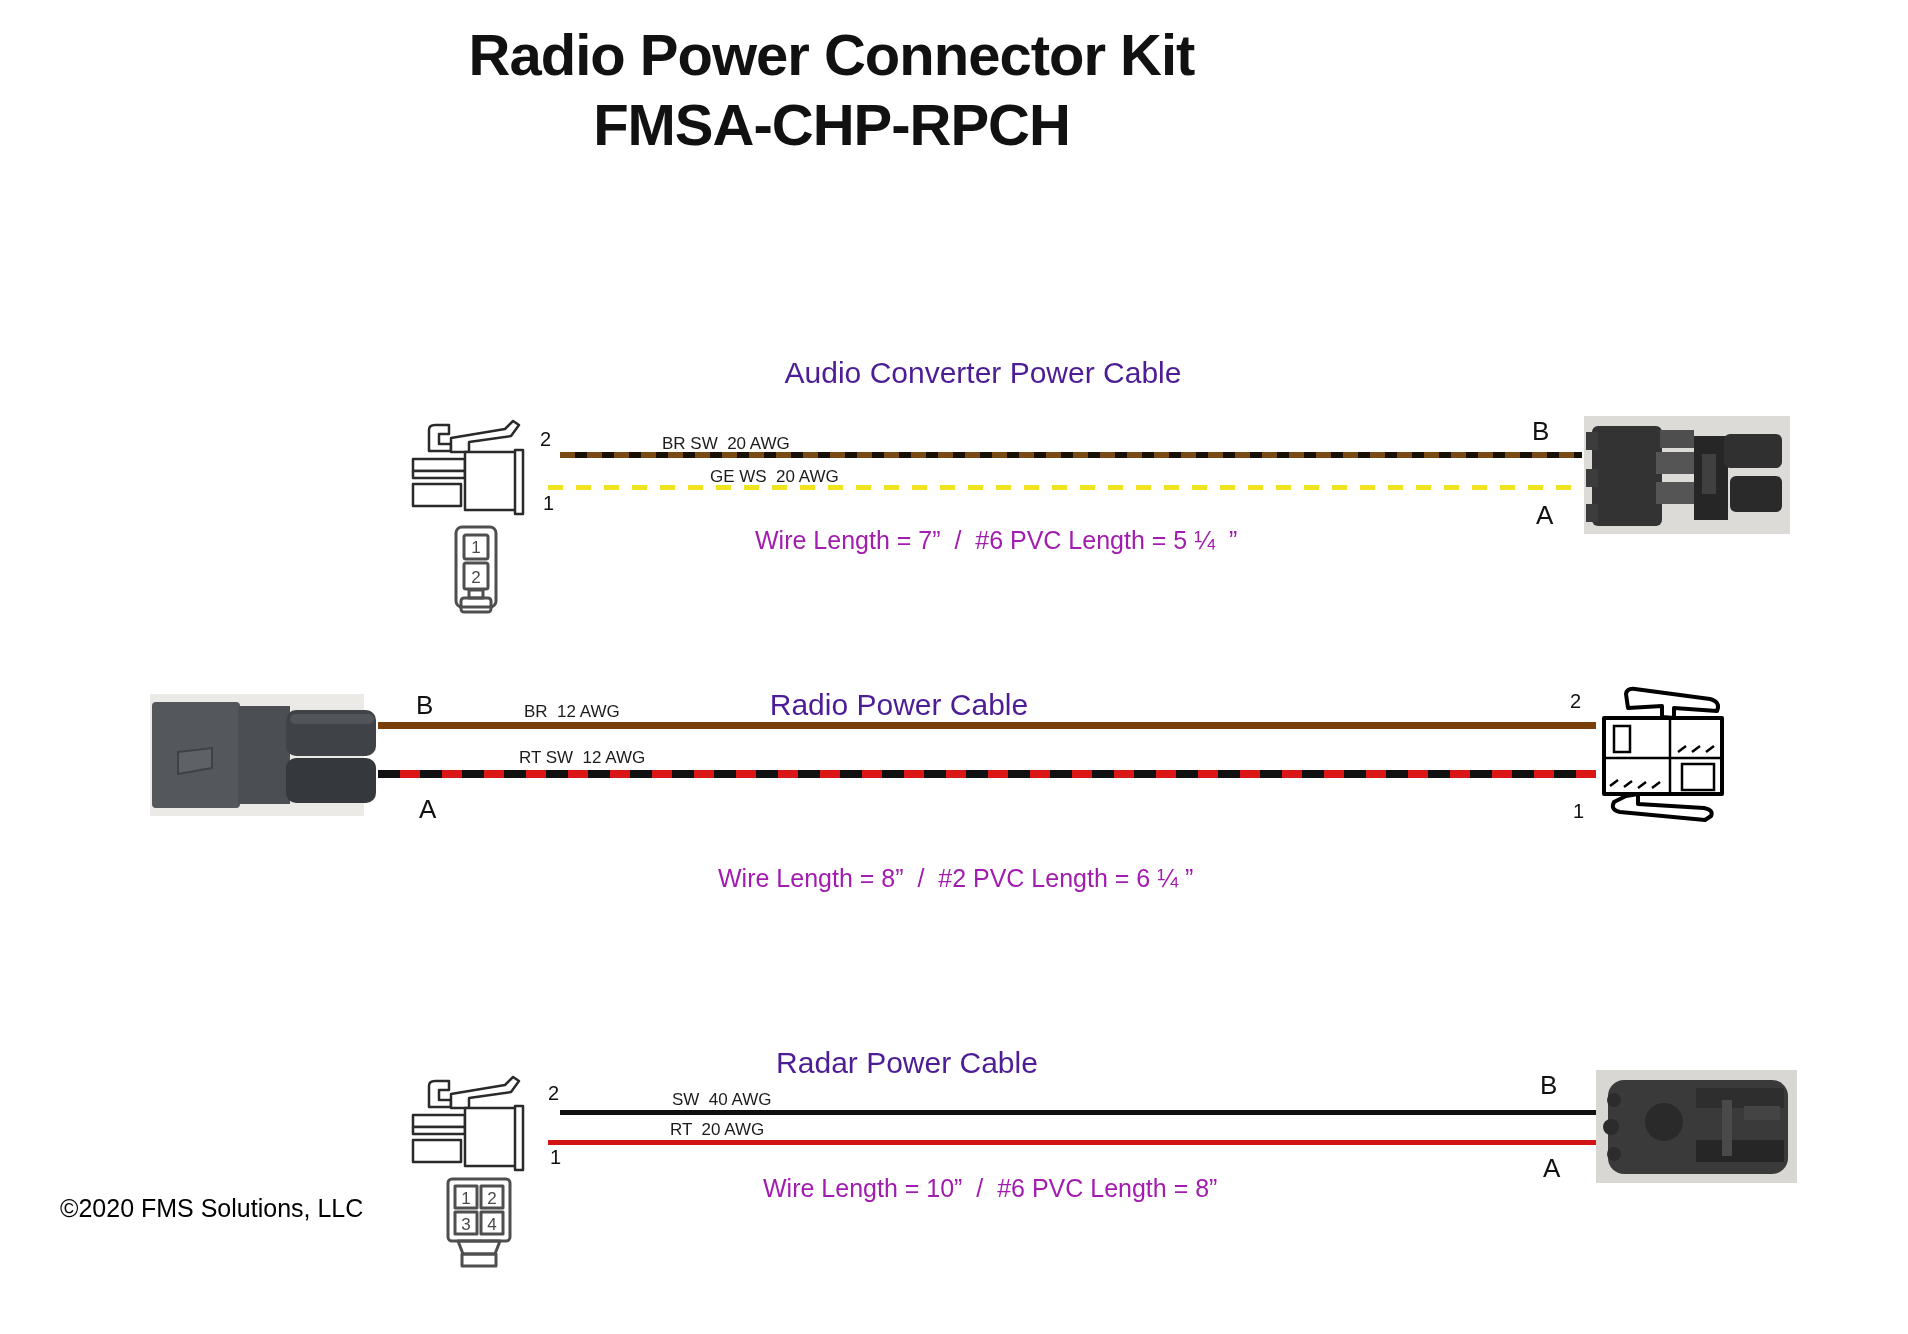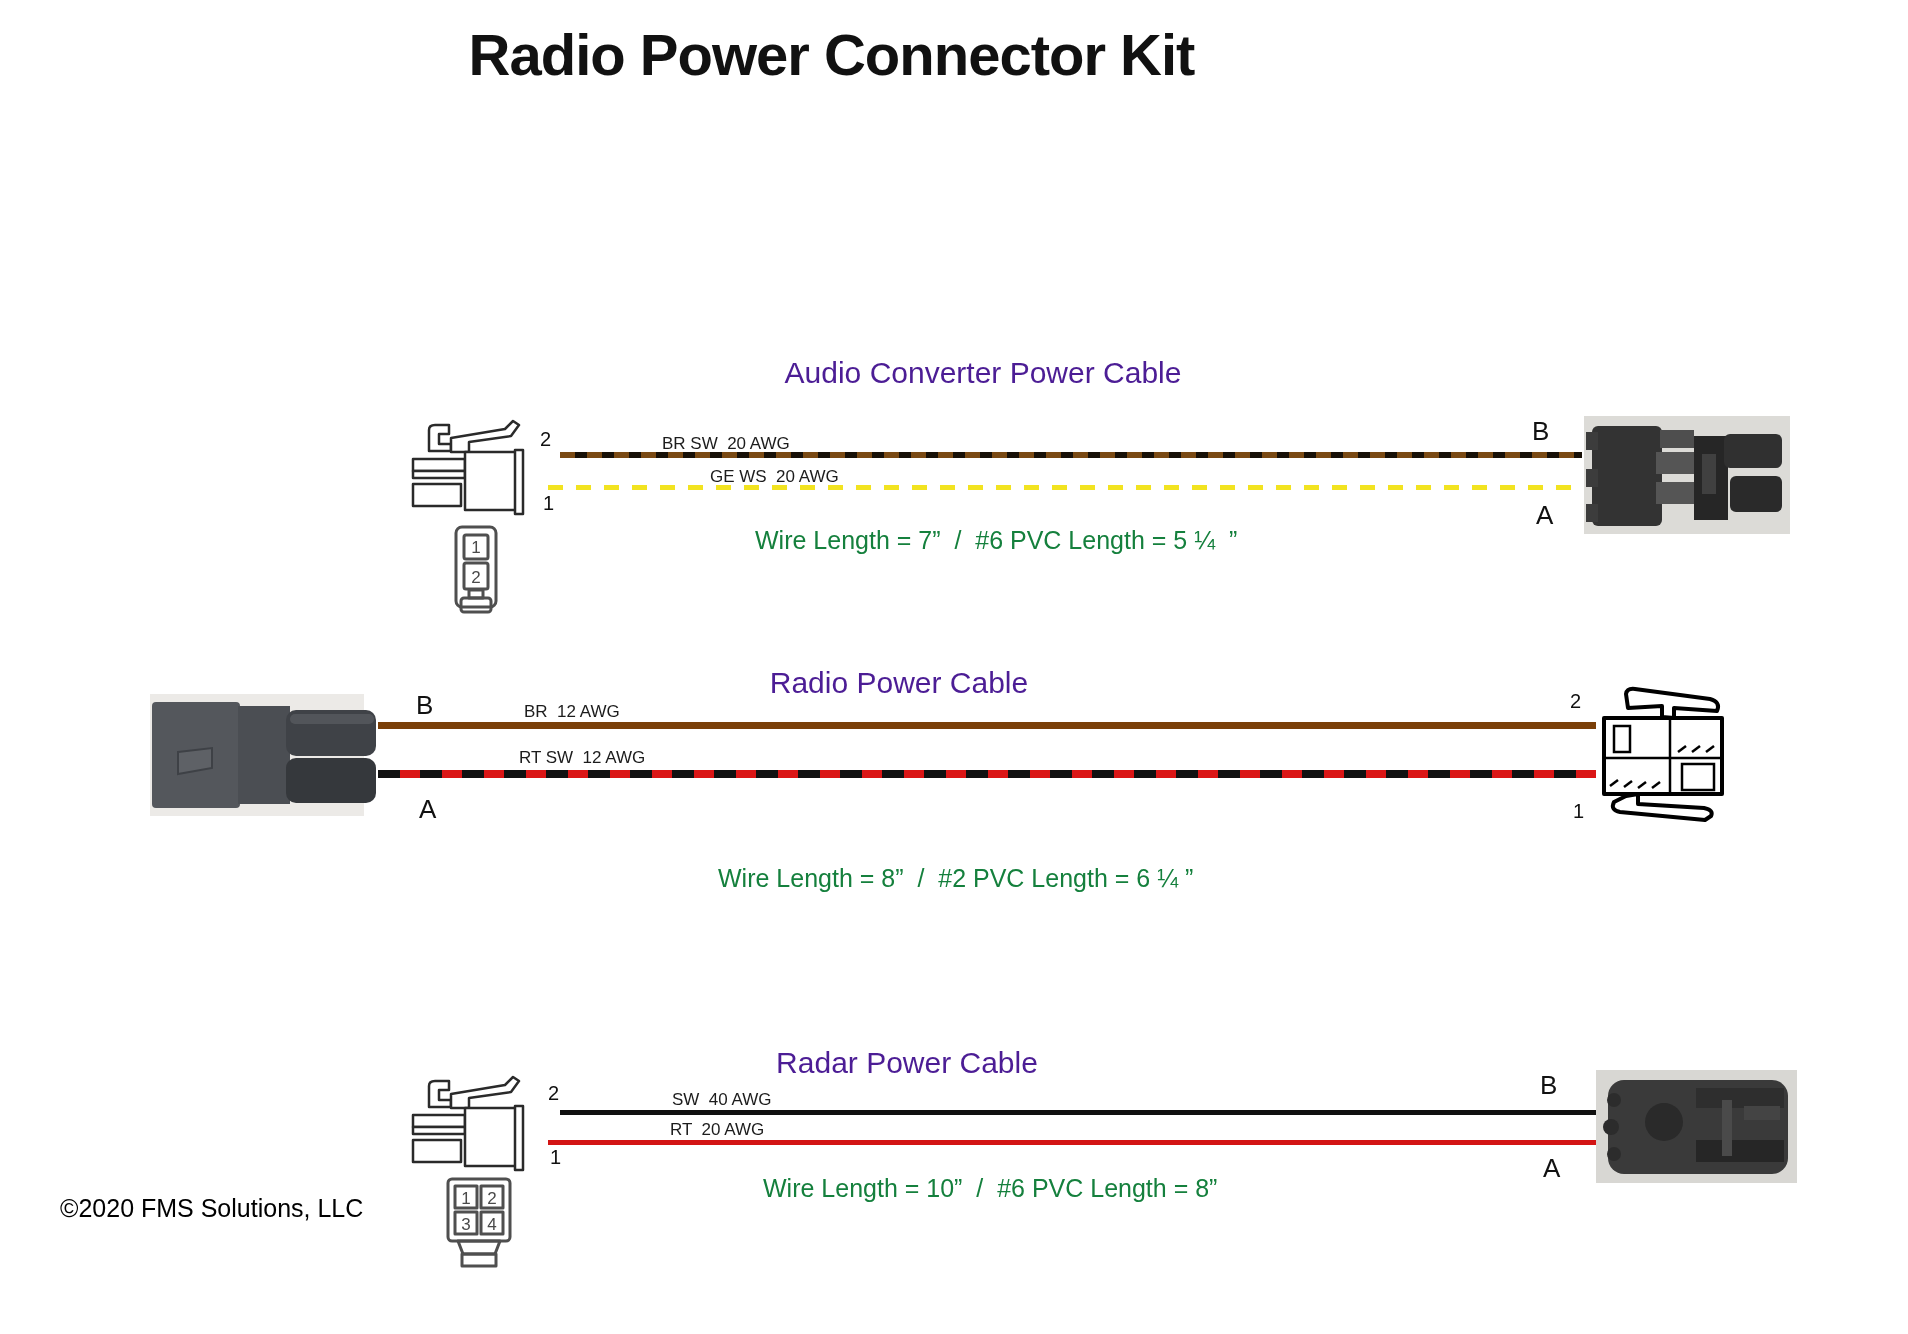--- a/index.html
+++ b/index.html
@@ -6,21 +6,21 @@
   body{width:1908px;height:1334px;position:relative;font-family:"Liberation Sans",sans-serif;color:#111;}
   .abs{position:absolute;}
 
   
   .title-block{position:absolute;left:0;top:26px;width:1663px;text-align:center;}
   .title-line1{font-size:58px;font-weight:700;letter-spacing:-1px;line-height:1.0;margin:0;}
   .title-line2{font-size:58px;font-weight:700;letter-spacing:-1px;line-height:1.0;margin:12px 0 0 0;}
 
   
   .sect{position:absolute;width:600px;text-align:center;font-size:30px;color:#4c1d95;}
-  .note{position:absolute;font-size:25px;color:#15803d;white-space:pre;}
+  .note{position:absolute;font-size:25px;color:#a21caf;white-space:pre;}
   .wlabel{position:absolute;font-size:17px;color:#1c1c1c;white-space:pre;}
   .pin{position:absolute;font-size:20px;color:#111;}
   .term{position:absolute;font-size:26px;color:#111;}
   .copyright{position:absolute;left:60px;top:1194px;font-size:25px;color:#000000;}
 
   
   .wire{position:absolute;}
   .w-brsw{height:6px;background:repeating-linear-gradient(90deg,#7a4a14 0 15px,#171007 15px 27px);}
   .w-gews{height:5px;background:repeating-linear-gradient(90deg,#f2e320 0 15px,rgba(255,255,255,0) 15px 28px);}
   .w-br{height:7px;background:#7a3f08;}
@@ -28,20 +28,21 @@
   .w-sw{height:5px;background:#101010;}
   .w-rt{height:5px;background:#d31414;}
 
   svg{display:block;}
 </style>
 </head>
 <body>
 
 <div class="title-block">
   <h1 class="title-line1">Radio Power Connector Kit</h1>
+  <h1 class="title-line2">FMSA-CHP-RPCH</h1>
 </div>
 
 <div class="sect" style="left:683px;top:356px;">Audio Converter Power Cable</div>
 
 <svg class="abs" style="left:405px;top:412px;" width="145" height="108" viewBox="0 0 145 108">
   <g fill="#fff" stroke="#2a2a2a" stroke-width="2.5" stroke-linejoin="round">
     <path d="M24,39 L24,18 Q24,13 30,13 L44,13 L44,22 L34,22 L34,32 L46,32 L46,39 Z"></path>
     <path d="M46,26 L100,17 L108,9 L114,13 L106,24 L64,30 L64,40 L46,40 Z"></path>
     <rect x="8" y="47" width="52" height="12"></rect>
     <rect x="8" y="59" width="52" height="7"></rect>
@@ -87,21 +88,21 @@
     <rect x="4" y="3" width="40" height="80" rx="6"></rect>
     <rect x="12" y="11" width="24" height="24" rx="2"></rect>
     <rect x="12" y="39" width="24" height="26" rx="2"></rect>
     <rect x="17" y="66" width="14" height="8"></rect>
     <rect x="9" y="74" width="30" height="14" rx="3"></rect>
   </g>
   <text x="24" y="29" text-anchor="middle" font-size="17" fill="#4a4a4a" font-family="Liberation Sans, sans-serif">1</text>
   <text x="24" y="59" text-anchor="middle" font-size="17" fill="#4a4a4a" font-family="Liberation Sans, sans-serif">2</text>
 </svg>
 
-<div class="sect" style="left:599px;top:666px;">Radio Power Cable</div>
+<div class="sect" style="left:599px;top:688px;">Radio Power Cable</div>
 
 <svg class="abs" style="left:150px;top:694px;" width="228" height="132" viewBox="0 0 228 132">
   <rect x="0" y="0" width="214" height="122" fill="#eceae7"></rect>
   <g>
     <rect x="2" y="8" width="88" height="106" rx="4" fill="#54575c"></rect>
     <path d="M28,58 L62,54 L62,74 L28,80 Z" fill="#5e6166" stroke="#3e4146" stroke-width="2"></path>
     <rect x="88" y="12" width="52" height="98" fill="#4b4e53"></rect>
     <rect x="136" y="16" width="90" height="46" rx="10" fill="#3f4247"></rect>
     <rect x="136" y="64" width="90" height="45" rx="10" fill="#35383c"></rect>
     <rect x="140" y="20" width="84" height="10" rx="5" fill="#5b5e63" opacity="0.7"></rect>

